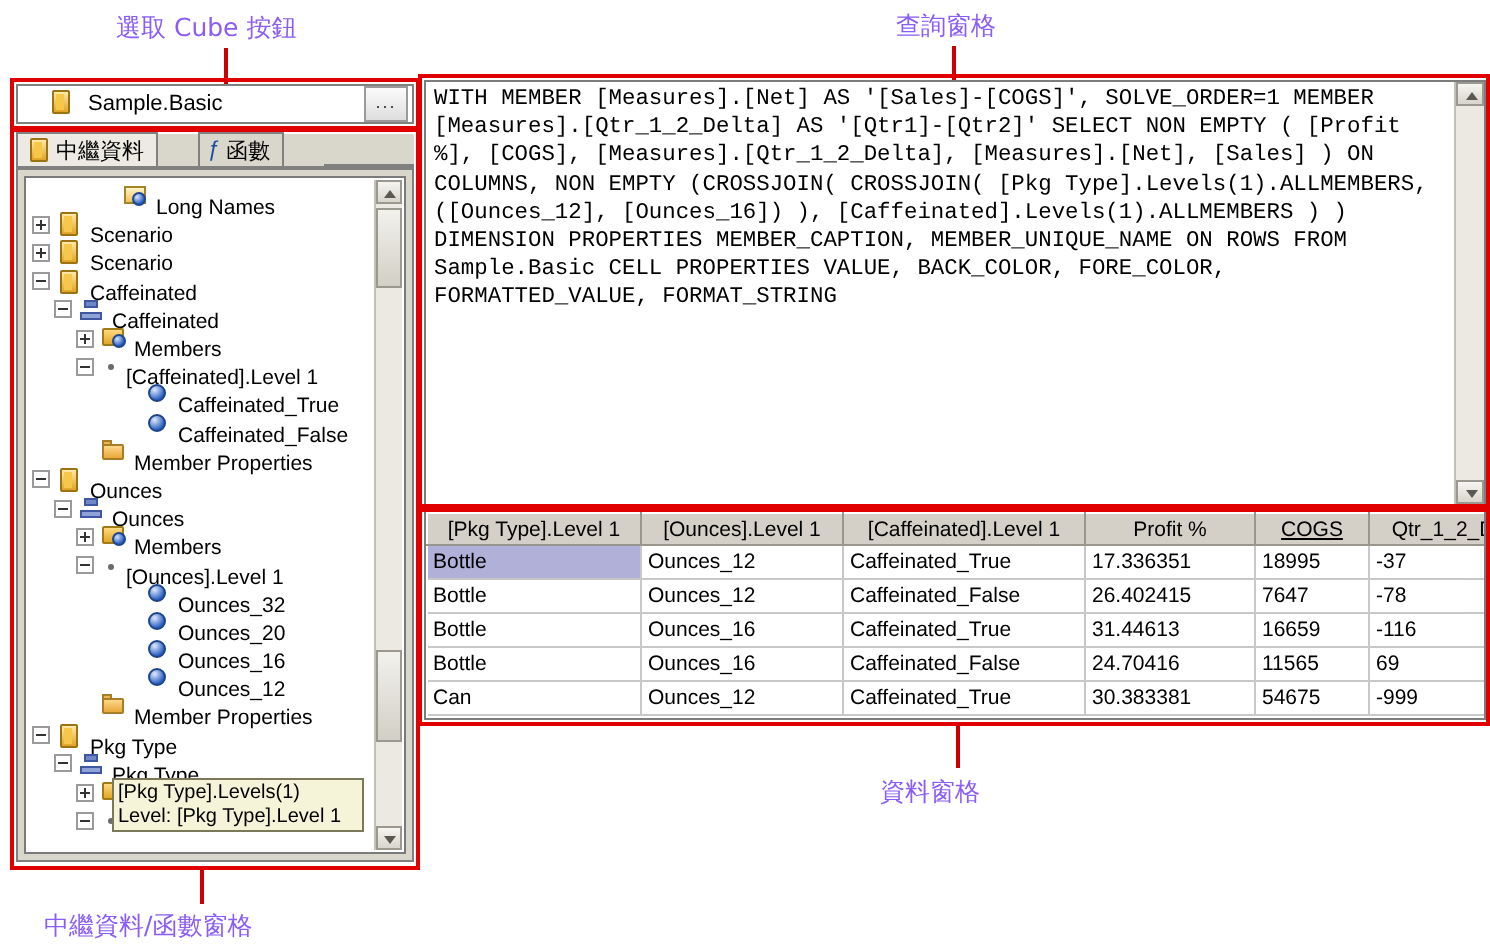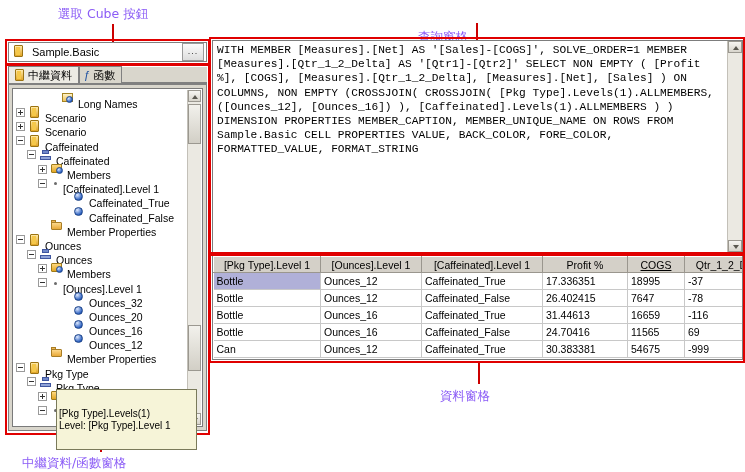--- a/index.html
+++ b/index.html
@@ -12,34 +12,34 @@
     position:absolute;color:#8b5cf6;font-size:12.5px;white-space:nowrap;
     font-family:"DejaVu Sans","Liberation Sans",sans-serif;
   }
   .leader{position:absolute;background:#cc0000;}
   .redbox{position:absolute;border:2px solid #e00000;box-sizing:border-box;pointer-events:none;}
 
   
   #cube-bar{
     position:absolute;left:8px;top:42px;width:199px;height:20px;
     background:#ffffff;border:1px solid #808080;box-sizing:border-box;
-    display:flex;align-items:center;
+    display:flex;align-items:center;padding-left:12px;
   }
   #cube-bar .cube-ico{width:16px;height:14px;margin:0 4px 0 3px;position:relative;flex:0 0 auto;}
   #cube-bar .cube-name{flex:1 1 auto;font-size:11px;color:#000;overflow:hidden;white-space:nowrap;}
   #cube-bar .ellipsis-btn{
     width:20px;height:16px;margin-right:2px;flex:0 0 auto;
     background:linear-gradient(#fbfbfb,#dedede);border:1px solid #9a9a9a;
     font-size:9px;line-height:14px;text-align:center;color:#333;letter-spacing:1px;
   }
 
   #tabstrip{
     position:absolute;left:8px;top:67px;width:199px;height:17px;
     background:#d9d6cc;border-bottom:1px solid #808080;box-sizing:border-box;
-    display:flex;align-items:flex-end;
+    display:flex;align-items:flex-end;gap:20px;
   }
   .tab{
     height:17px;box-sizing:border-box;display:flex;align-items:center;gap:3px;
     padding:0 6px 0 4px;font-size:11px;border:1px solid #808080;border-bottom:none;
     background:#d9d6cc;
   }
   .tab.active{background:#eceae3;}
   .tabfill{flex:1 1 auto;height:16px;border-bottom:1px solid #808080;}
 
   #tree-outer{
@@ -97,23 +97,23 @@
   .ic-level{width:10px;height:12px;position:relative;flex:0 0 auto;}
   .ic-level::before{content:"";position:absolute;left:4px;top:5px;width:3px;height:3px;
     background:#6b6b6b;border-radius:50%;}
   .ic-long{width:14px;height:12px;position:relative;flex:0 0 auto;}
   .ic-long::before{content:"";position:absolute;left:1px;top:1px;width:11px;height:9px;
     background:linear-gradient(#fff3c8,#f0c35a);border:1px solid #a58423;box-sizing:border-box;}
   .ic-long::after{content:"";position:absolute;left:5px;top:4px;width:7px;height:7px;border-radius:50%;
     background:radial-gradient(circle at 32% 30%,#d6e6ff,#2d62c0 70%);border:1px solid #1e4790;box-sizing:border-box;}
 
   #tooltip{
-    position:absolute;left:56px;top:389px;width:141px;
+    position:absolute;left:56px;top:389px;width:126px;
     background:#f6f4d8;border:1px solid #7a7a5a;box-sizing:border-box;
-    font-size:10px;line-height:11.6px;padding:18px 2px;color:#000;z-index:6;
+    font-size:10px;line-height:11.6px;padding:1px 2px;color:#000;z-index:6;
   }
 
   
   #query-pane{
     position:absolute;left:212px;top:40px;width:531px;height:213px;
     background:#ffffff;border:1px solid #7d7d7d;box-sizing:border-box;overflow:hidden;
   }
   #query-text{
     position:absolute;left:4px;top:2px;right:18px;
     font-family:"Liberation Mono","DejaVu Sans Mono",monospace;
@@ -137,21 +137,21 @@
     overflow:hidden;white-space:nowrap;
   }
   table.grid td.sel{background:#b0b0d8;}
 </style>
 </head>
 <body>
 
 <div class="annot" style="left:58px;top:6px;">選取 Cube 按鈕</div>
 <div class="leader" style="left:112px;top:24px;width:2px;height:18px;"></div>
 
-<div class="annot" style="left:418px;top:5px;margin-top:24px;">查詢窗格</div>
+<div class="annot" style="left:448px;top:5px;">查詢窗格</div>
 <div class="leader" style="left:476px;top:23px;width:2px;height:17px;"></div>
 
 <div class="annot" style="left:440px;top:388px;">資料窗格</div>
 <div class="leader" style="left:478px;top:362px;width:2px;height:22px;"></div>
 
 <div class="annot" style="left:22px;top:455px;">中繼資料/函數窗格</div>
 <div class="leader" style="left:100px;top:434px;width:2px;height:18px;"></div>
 
 <div id="cube-bar">
   <span class="cube-ico ic ic-dim"></span>

